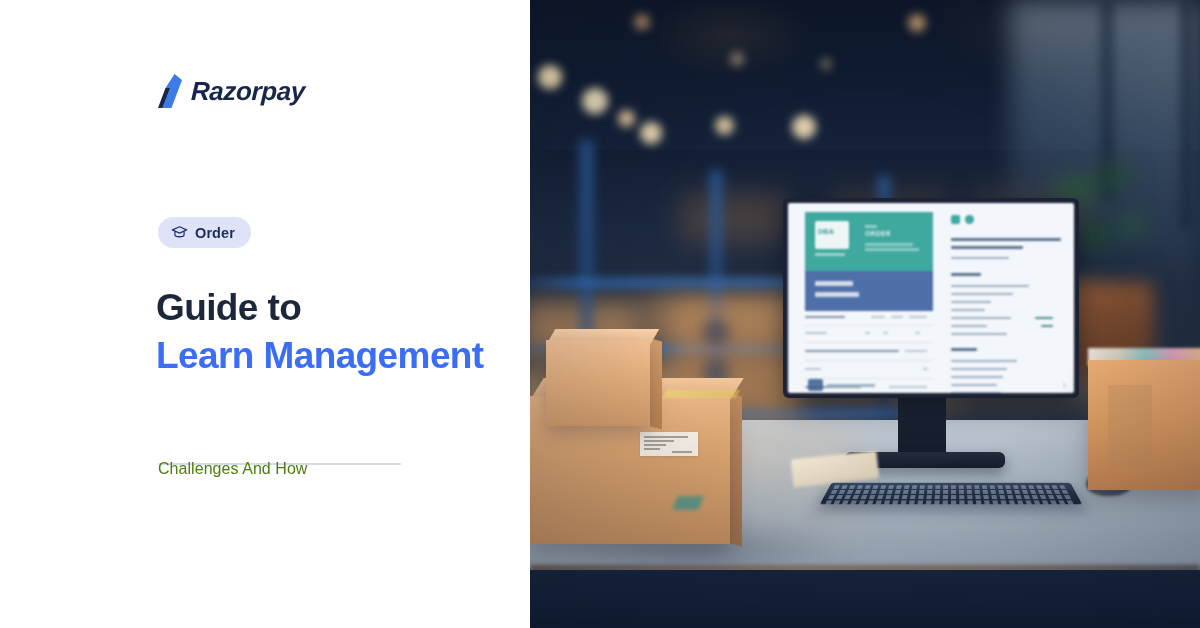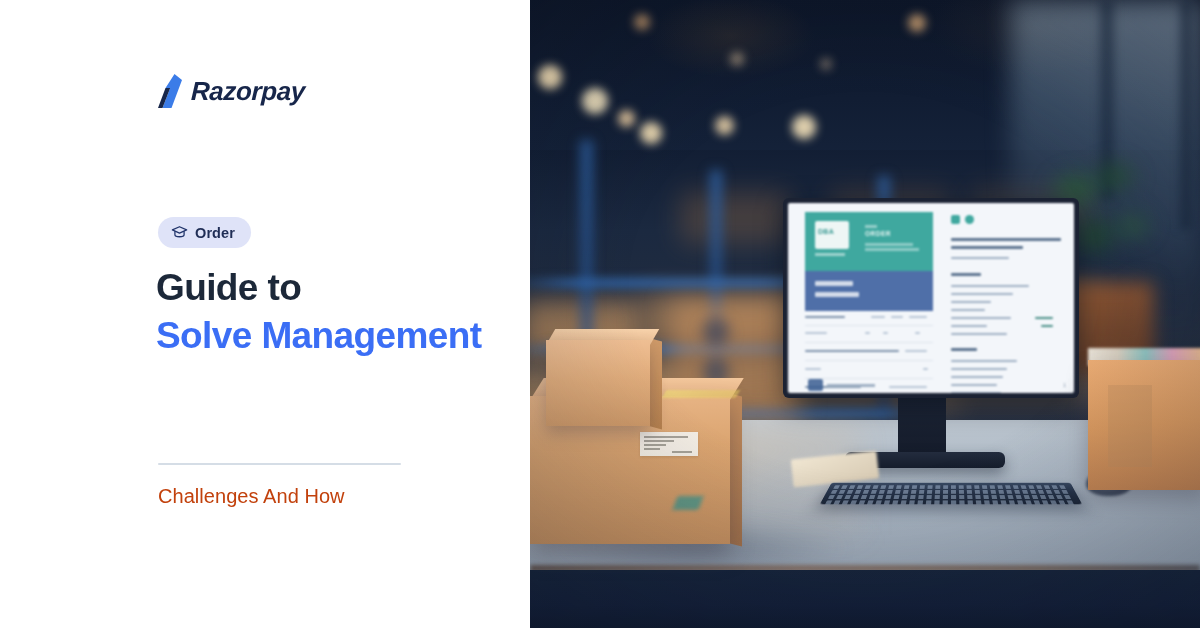--- a/index.html
+++ b/index.html
@@ -39,31 +39,31 @@
     font-size:14.5px; font-weight:700; color:#1f2d55; letter-spacing:0.1px;
   }
 
   .headline {
     position:absolute; left:156px; top:264px;
     width:360px;
     font-size:37px; font-weight:700; line-height:1.3;
     letter-spacing:-0.6px; color:#1c2839;
   }
   .headline .accent { color:#3b6ef5; display:block; white-space:nowrap; }
-  .headline .l1, .headline .l2 { display:block; }
+  .headline .l1, .headline .l2 { display:block;margin-top:20px; }
 
   .divider {
     position:absolute; left:158px; top:463px;
     width:243px; height:2px; background:#d5dde6; border-radius:2px;
   }
   .subtitle {
-    position:absolute; left:158px; top:480px;
+    position:absolute; left:158px; top:456px;
     width:330px;
-    font-size:20px; font-weight:400; line-height:1.6;
-    color:#c2410c; letter-spacing:0.05px;
+    font-size:16px; font-weight:400; line-height:1.6;
+    color:#4d7c0f; letter-spacing:0.05px;
   }
   .subtitle .s1, .subtitle .s2 { display:block; }
 
   
   .right-panel {
     position:relative; width:670px; height:628px; flex:0 0 670px;
     overflow:hidden; background:#12203a;
   }
   .ph { position:absolute; }
 
@@ -374,21 +374,21 @@
     <div class="badge">
       <svg class="badge-icon" viewBox="0 0 20 20">
         <path d="M10 3.2 L18.4 7 L10 10.8 L1.6 7 Z" fill="none" stroke="#22356b" stroke-width="1.5" stroke-linejoin="round"></path>
         <path d="M4.6 9 L4.6 12.6 C4.6 13.9 7 15 10 15 C13 15 15.4 13.9 15.4 12.6 L15.4 9" fill="none" stroke="#22356b" stroke-width="1.5" stroke-linecap="round"></path>
       </svg>
       <span class="badge-label">Order</span>
     </div>
 
     <h1 class="headline">
       <span class="l1">Guide to</span>
-      <span class="accent">Solve Management</span>
+      <span class="accent">Learn Management</span>
     </h1>
 
     <div class="divider"></div>
 
     <p class="subtitle">
       <span class="s1">Challenges And How</span>
     </p>
   </div>
 
   <div class="right-panel">

